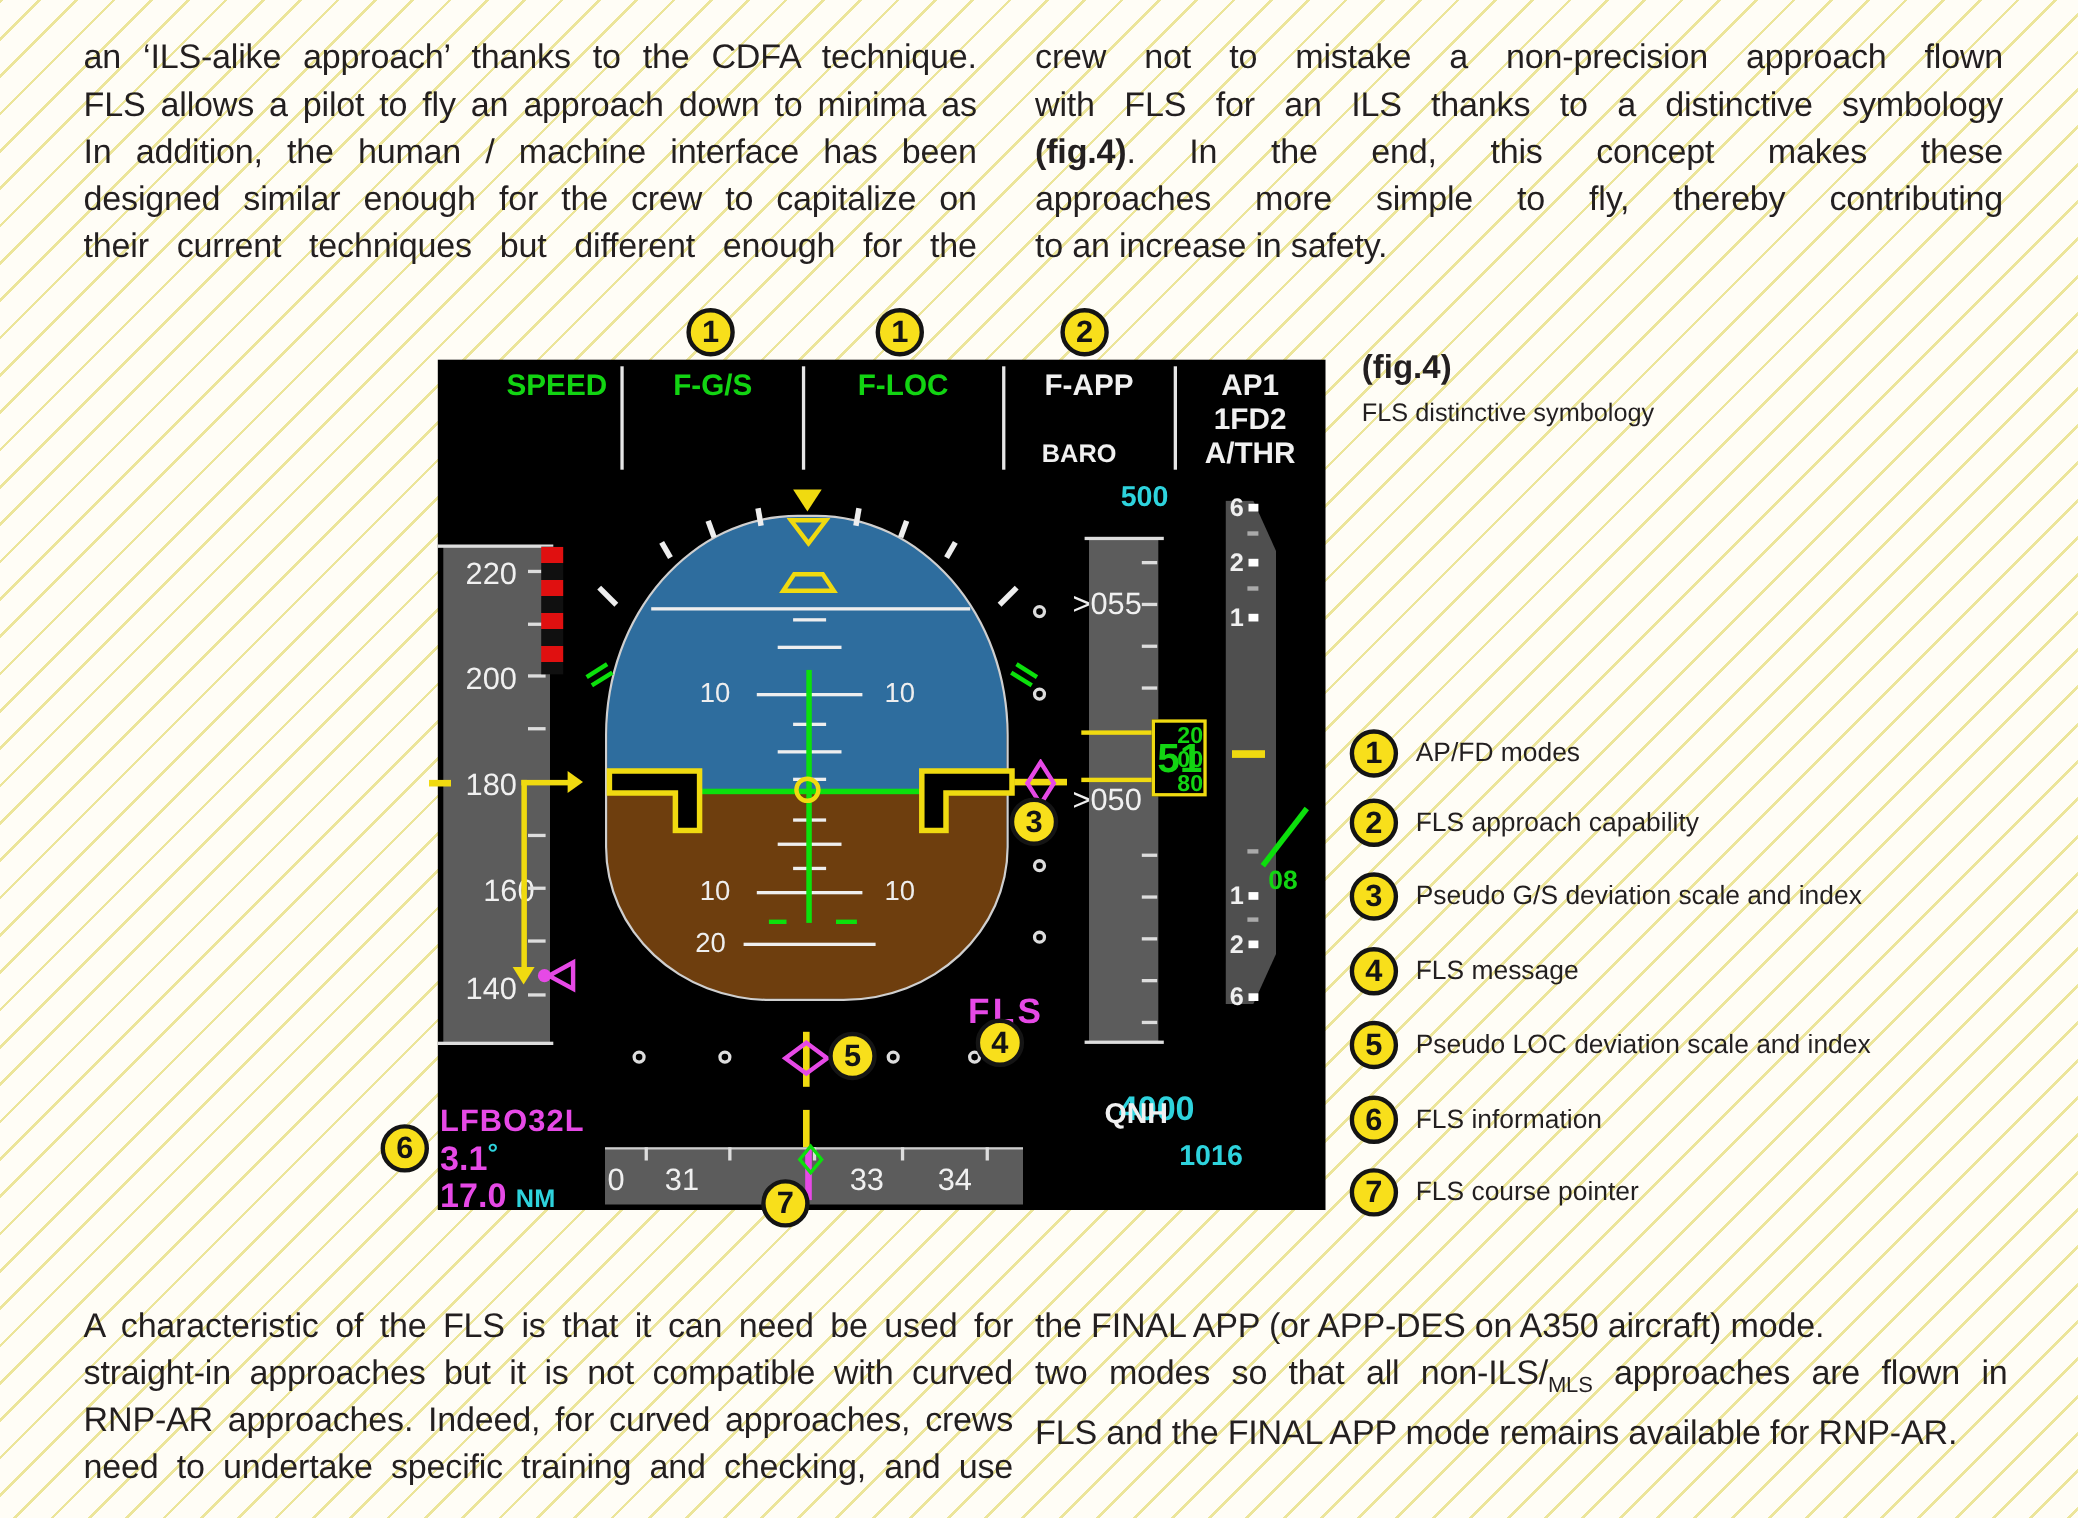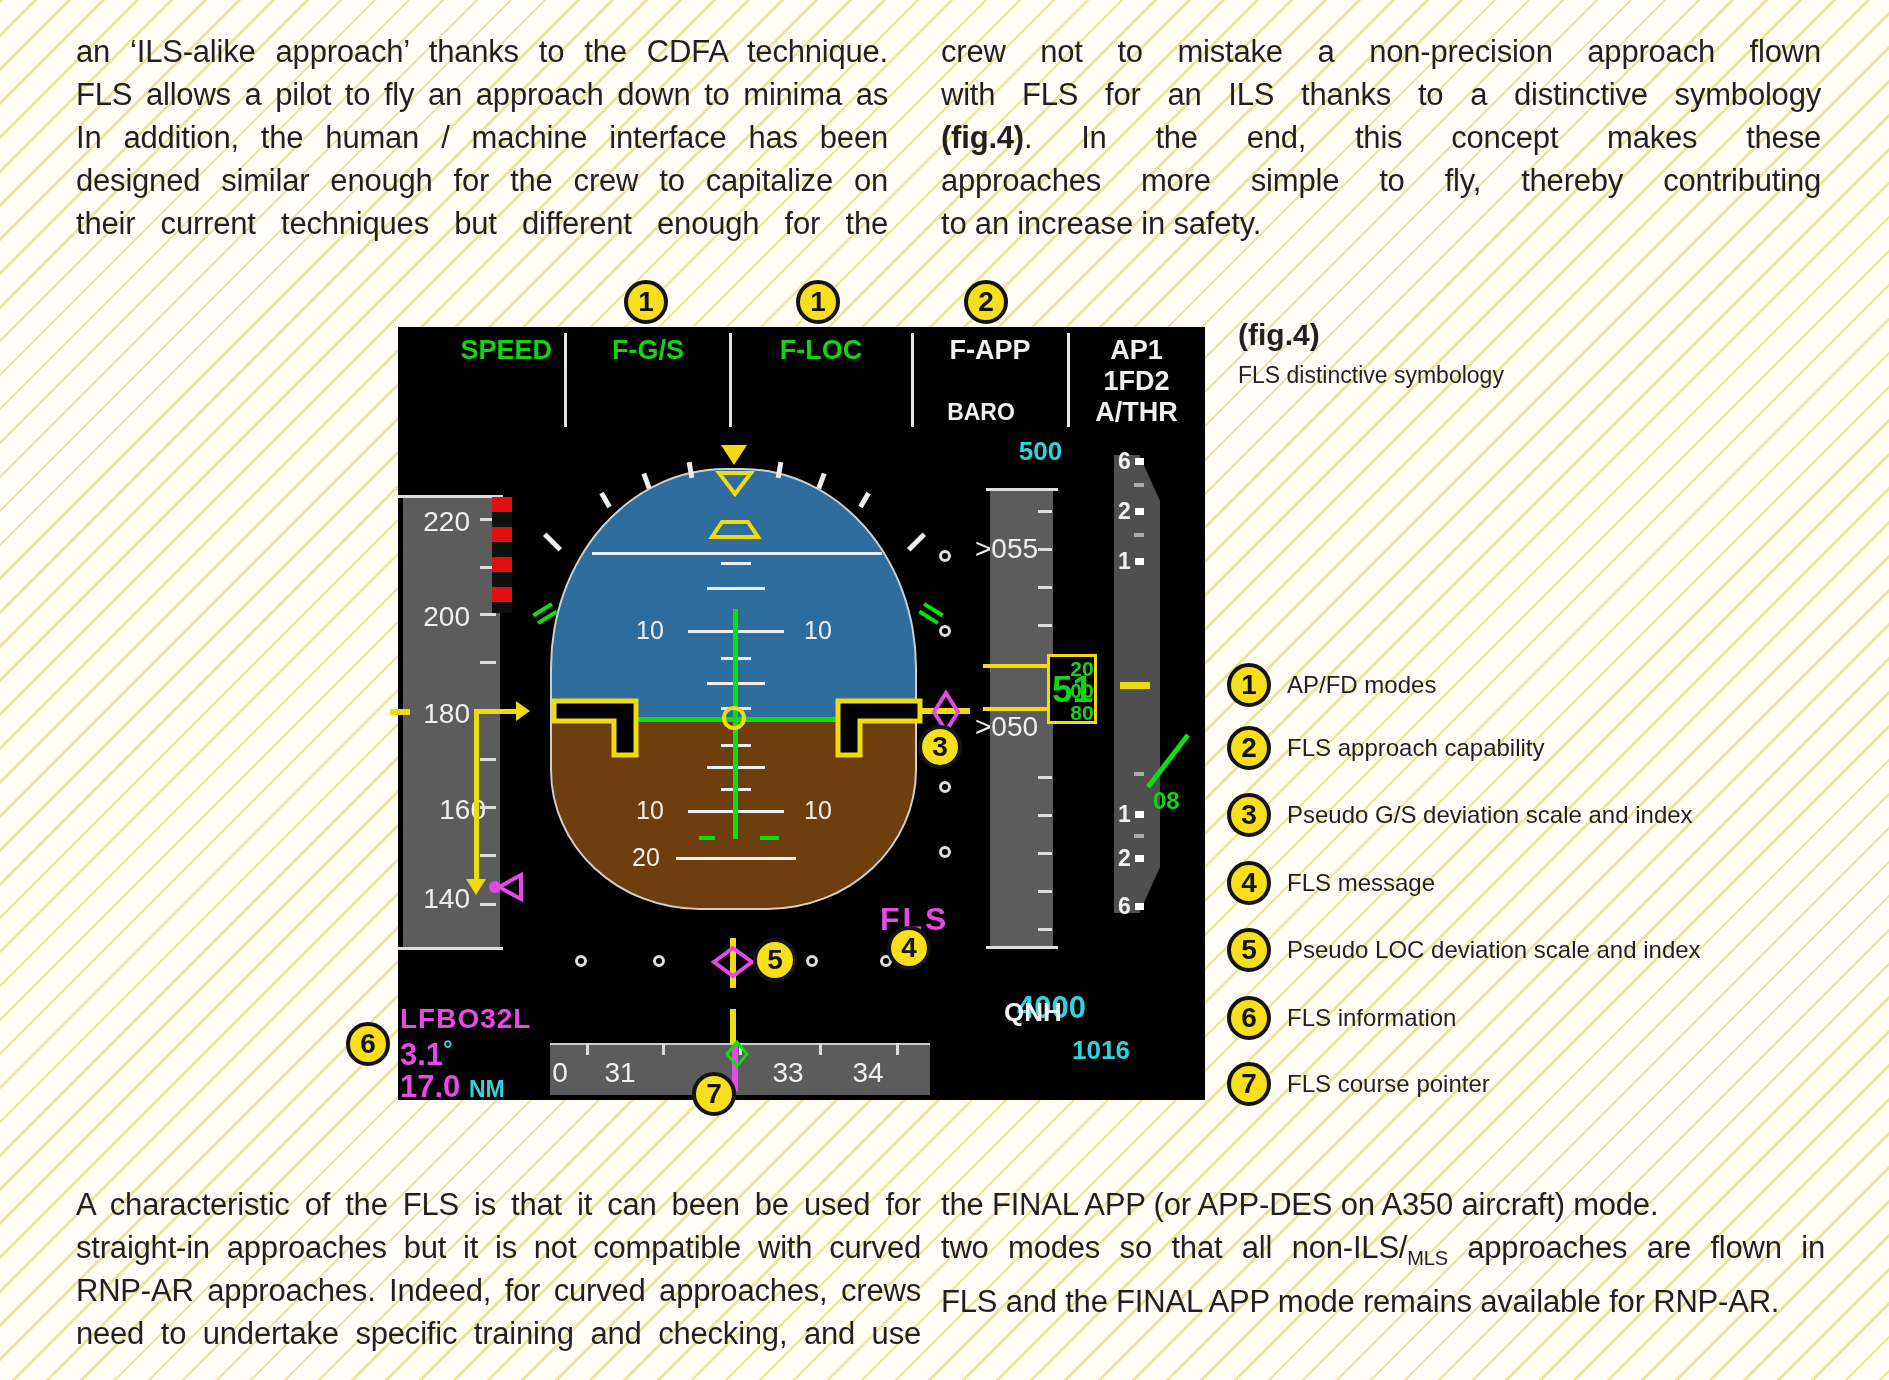--- a/index.html
+++ b/index.html
@@ -63,21 +63,21 @@
   </div>
   <div class="para" style="left:941px;top:30px;width:880px;">
     <div class="ln">crew not to mistake a non-precision approach flown</div>
     <div class="ln">with FLS for an ILS thanks to a distinctive symbology</div>
     <div class="ln"><b>(fig.4)</b><span>. In the end, this concept makes these</span></div>
     <div class="ln">approaches more simple to fly, thereby contributing</div>
     <div class="ln nolast">to an increase in safety.</div>
   </div>
 
   <div class="para" style="left:76px;top:1183px;width:845px;">
-    <div class="ln">A characteristic of the FLS is that it can been be used for</div>
+    <div class="ln">A characteristic of the FLS is that it can need be used for</div>
     <div class="ln">straight-in approaches but it is not compatible with curved</div>
     <div class="ln">RNP-AR approaches. Indeed, for curved approaches, crews</div>
     <div class="ln">need to undertake specific training and checking, and use</div>
   </div>
   <div class="para" style="left:941px;top:1183px;width:884px;">
     <div class="ln nolast">the FINAL APP (or APP-DES on A350 aircraft) mode.</div>
     <div class="ln"><span>two modes so that all non-ILS/</span><sub style="font-size:20px;">MLS</sub><span> approaches are flown in</span></div>
     <div class="ln nolast">FLS and the FINAL APP mode remains available for RNP-AR.</div>
   </div>
 

